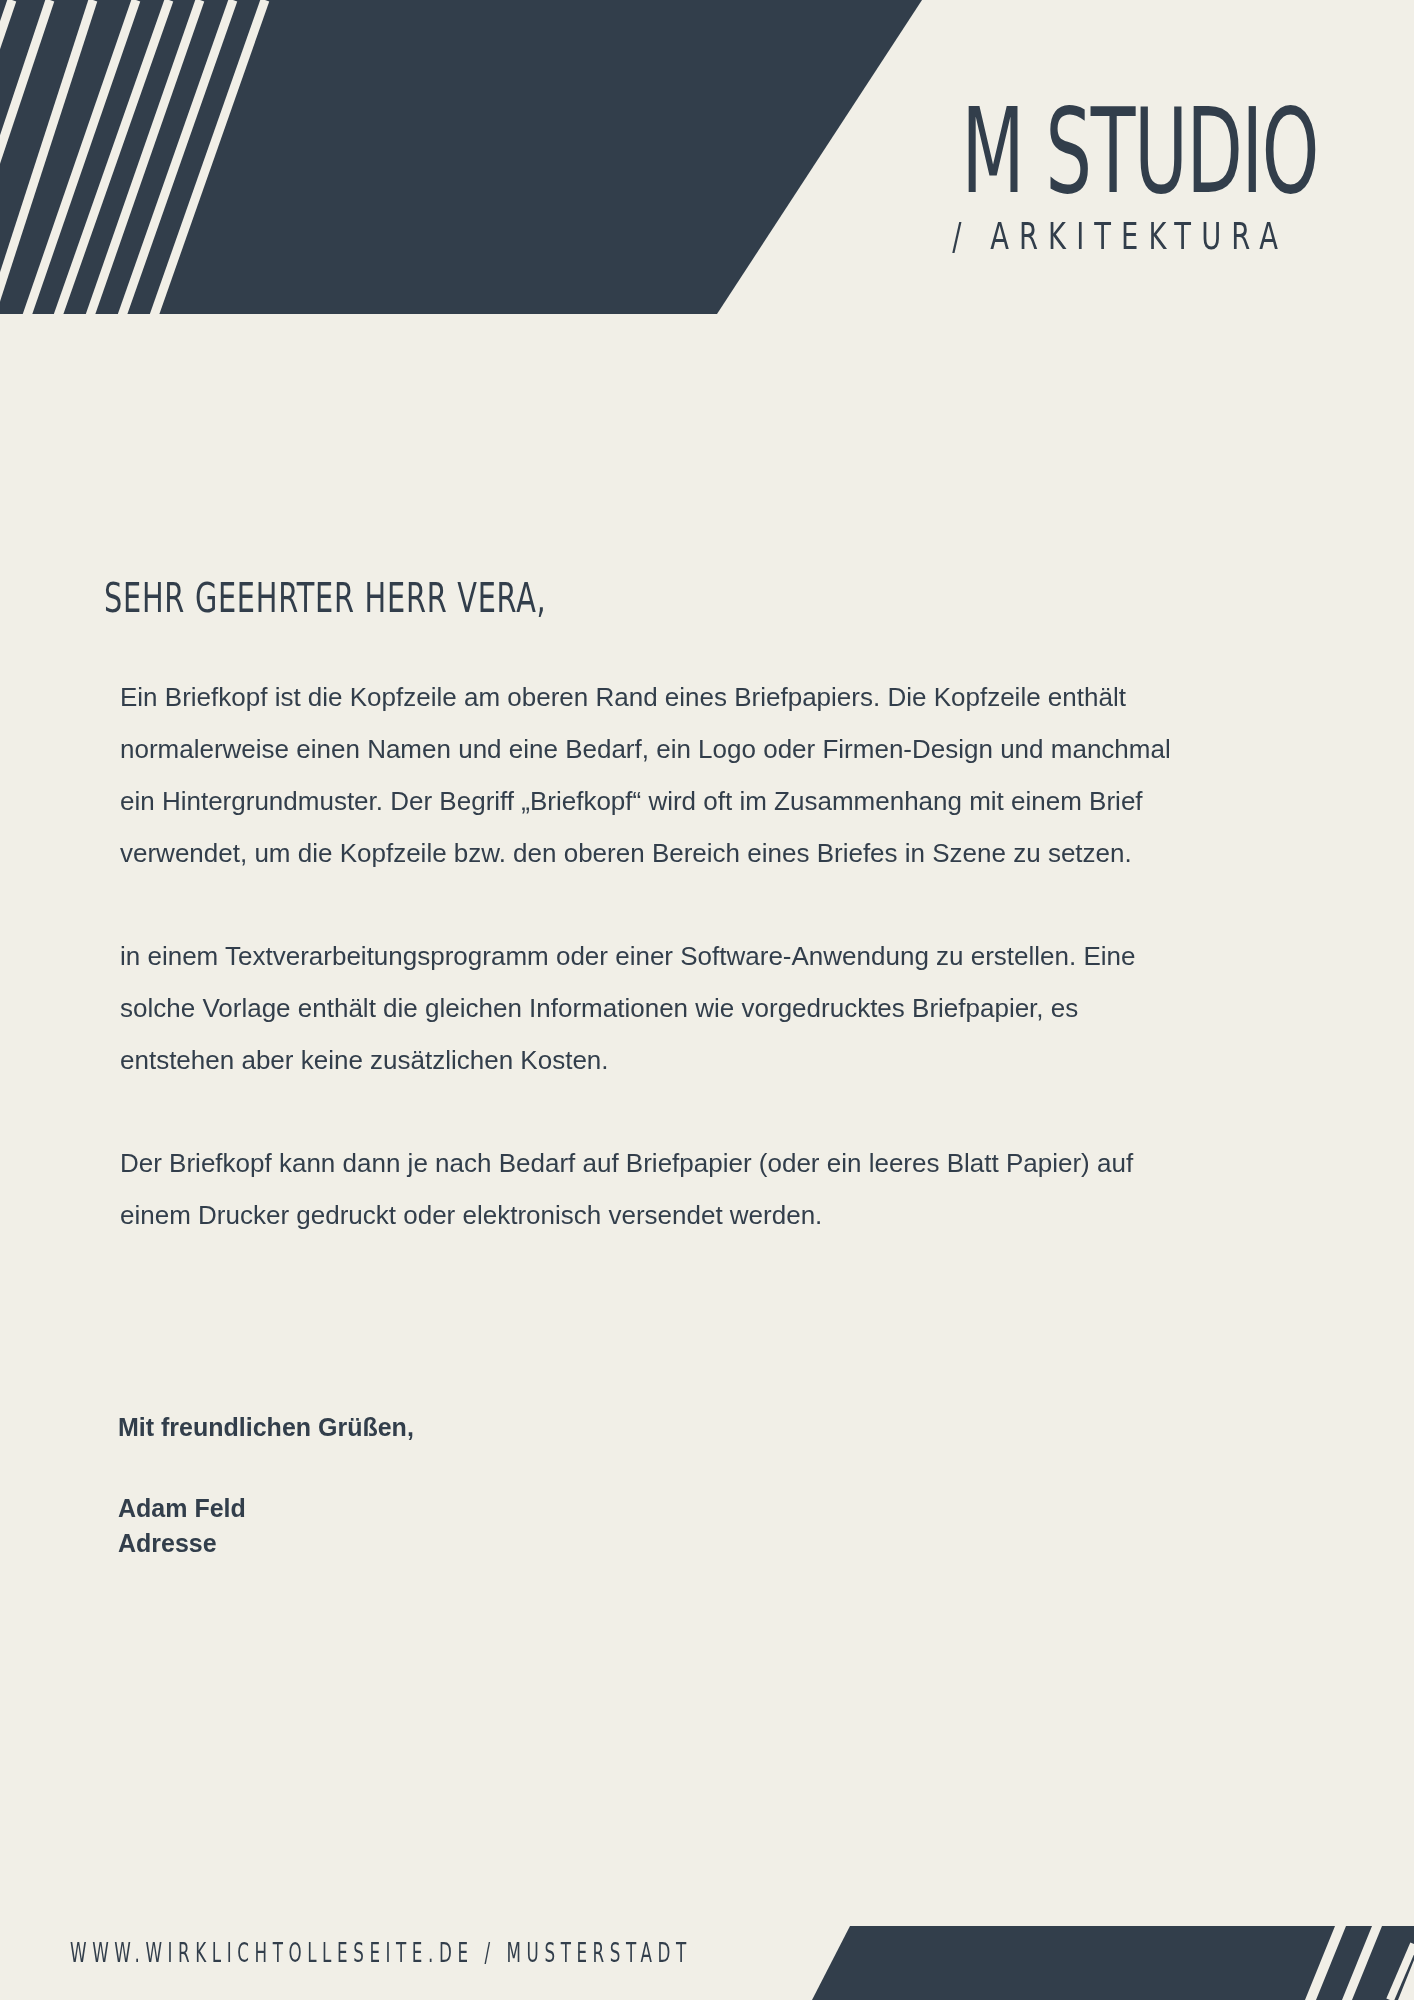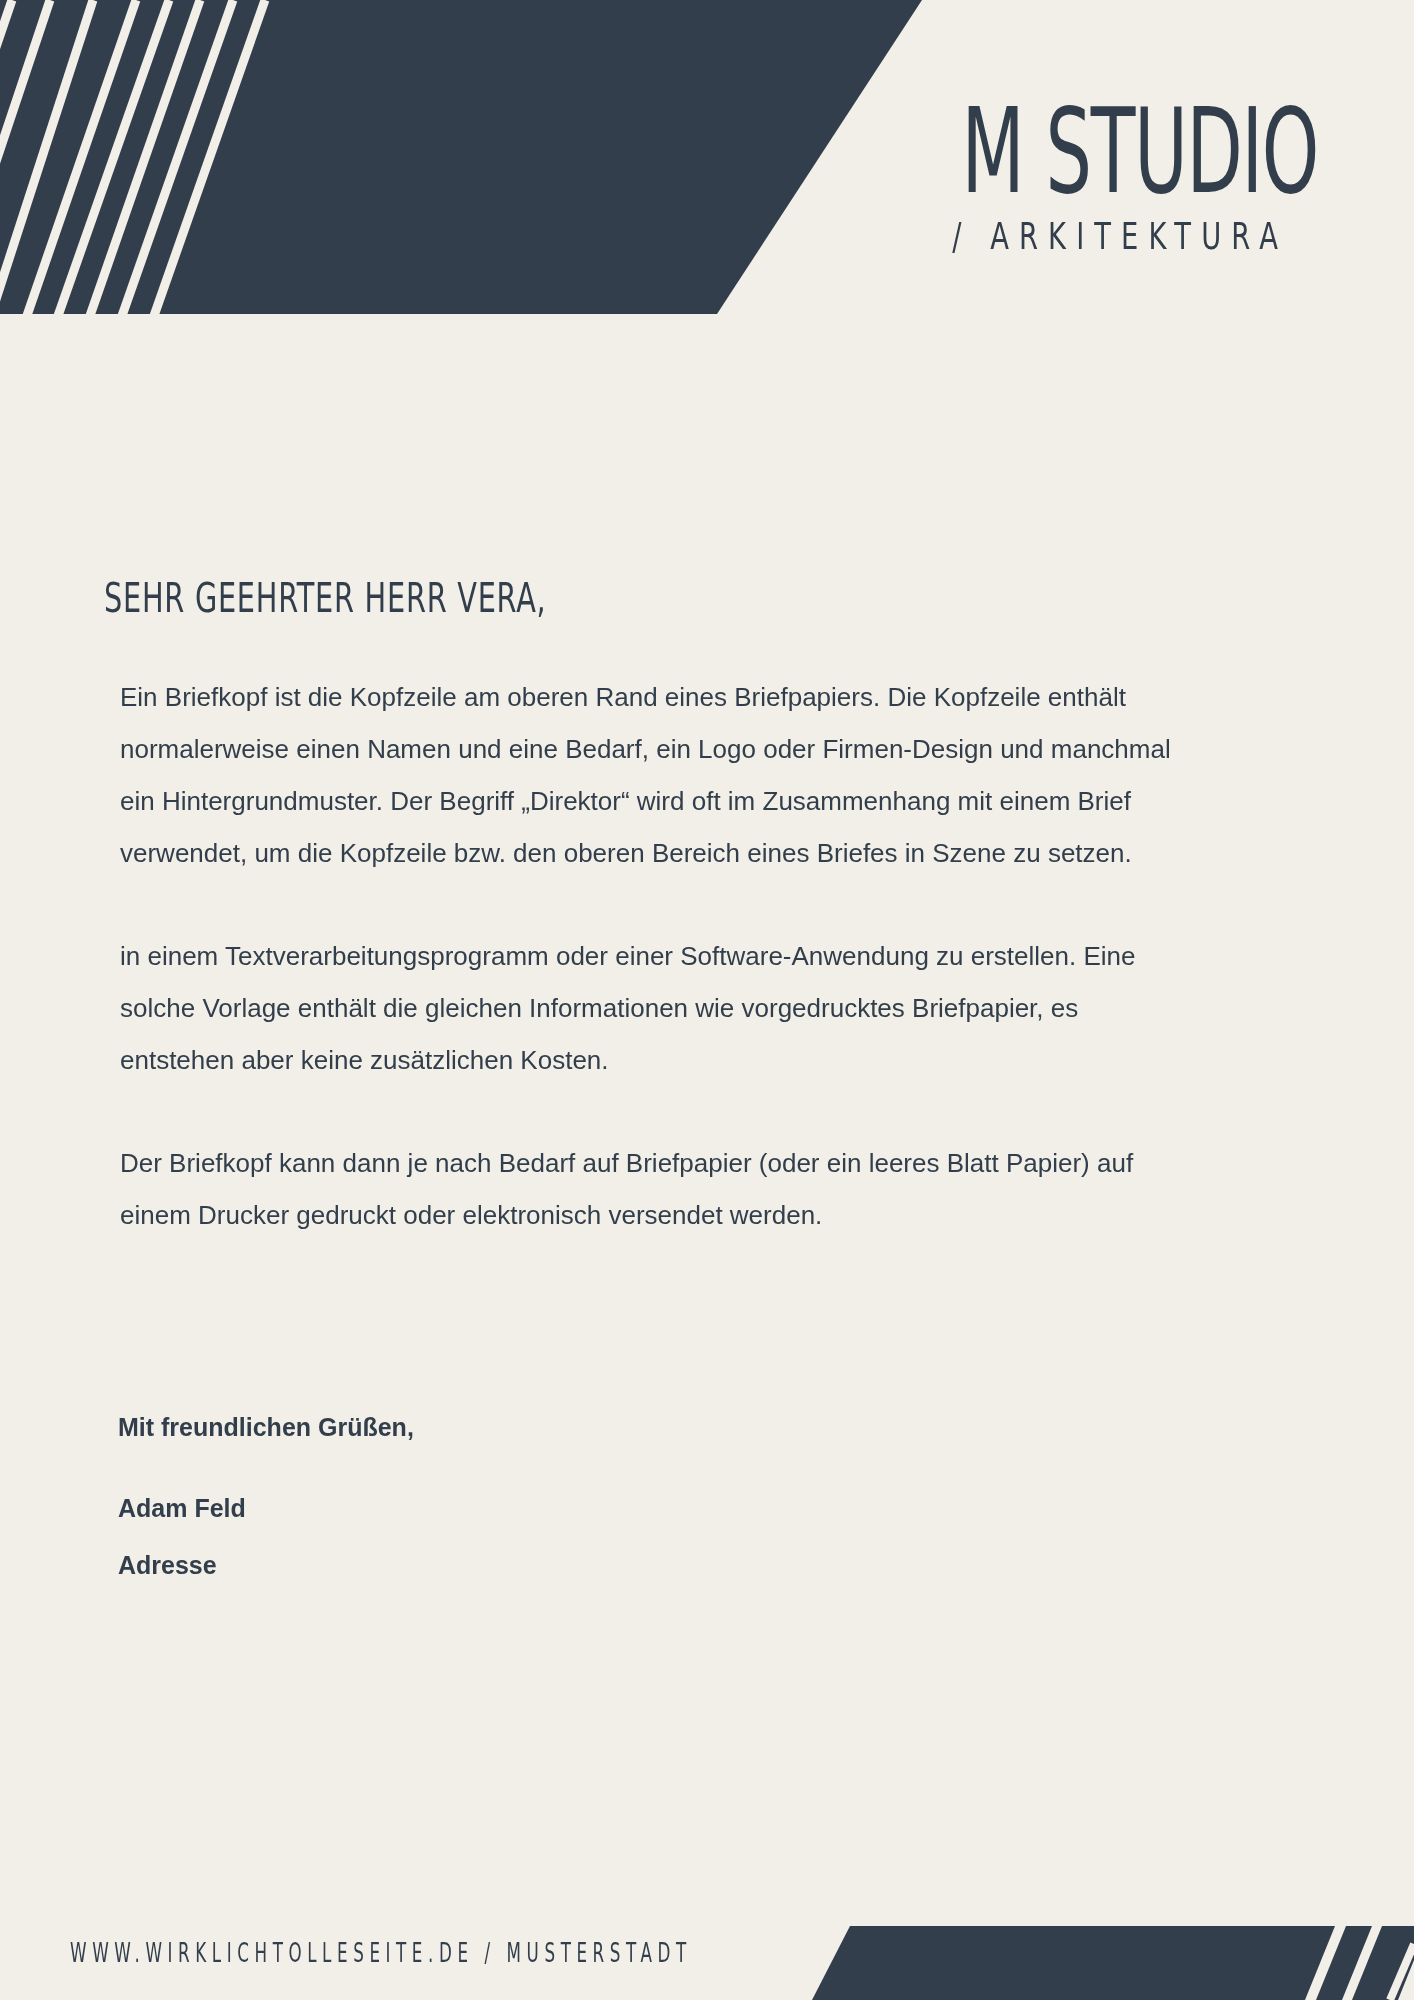--- a/index.html
+++ b/index.html
@@ -35,21 +35,21 @@
     }
     .para {
       font-family: "Liberation Sans", sans-serif;
       font-size: 26px; line-height: 52px; margin: 0 0 51px 16px;
       width: 1200px;
     }
     .para .line { display: block; white-space: nowrap; }
     .closing { position: absolute; left: 118px; top: 1413px; font-weight: bold; font-size: 25px; }
     .closing div { white-space: nowrap; }
     .closing .greet { margin-bottom: 52px; }
-    .closing .name { margin-bottom: 28px; }
+    .closing .name { margin-bottom: 6px; }
     .footer-text {
       position: absolute; left: 70px; top: 1937px;
       font-family: "DejaVu Sans", sans-serif;
       font-size: 27px; letter-spacing: 9px;
       transform: scaleX(0.62); transform-origin: left center;
       white-space: nowrap;
     }
   </style>
 </head>
 <body>
@@ -73,21 +73,21 @@
   <div class="brand-title">M STUDIO</div>
   <div class="brand-sub">/ ARKITEKTURA</div>
 </div>
 
 <div class="content">
   <h1 class="salutation">SEHR GEEHRTER HERR VERA,</h1>
 
   <p class="para">
     <span class="line">Ein Briefkopf ist die Kopfzeile am oberen Rand eines Briefpapiers. Die Kopfzeile enthält</span>
     <span class="line">normalerweise einen Namen und eine Bedarf, ein Logo oder Firmen-Design und manchmal</span>
-    <span class="line">ein Hintergrundmuster. Der Begriff „Direktor“ wird oft im Zusammenhang mit einem Brief</span>
+    <span class="line">ein Hintergrundmuster. Der Begriff „Briefkopf“ wird oft im Zusammenhang mit einem Brief</span>
     <span class="line">verwendet, um die Kopfzeile bzw. den oberen Bereich eines Briefes in Szene zu setzen.</span>
   </p>
 
   <p class="para">
     <span class="line">in einem Textverarbeitungsprogramm oder einer Software-Anwendung zu erstellen. Eine</span>
     <span class="line">solche Vorlage enthält die gleichen Informationen wie vorgedrucktes Briefpapier, es</span>
     <span class="line">entstehen aber keine zusätzlichen Kosten.</span>
   </p>
 
   <p class="para">

